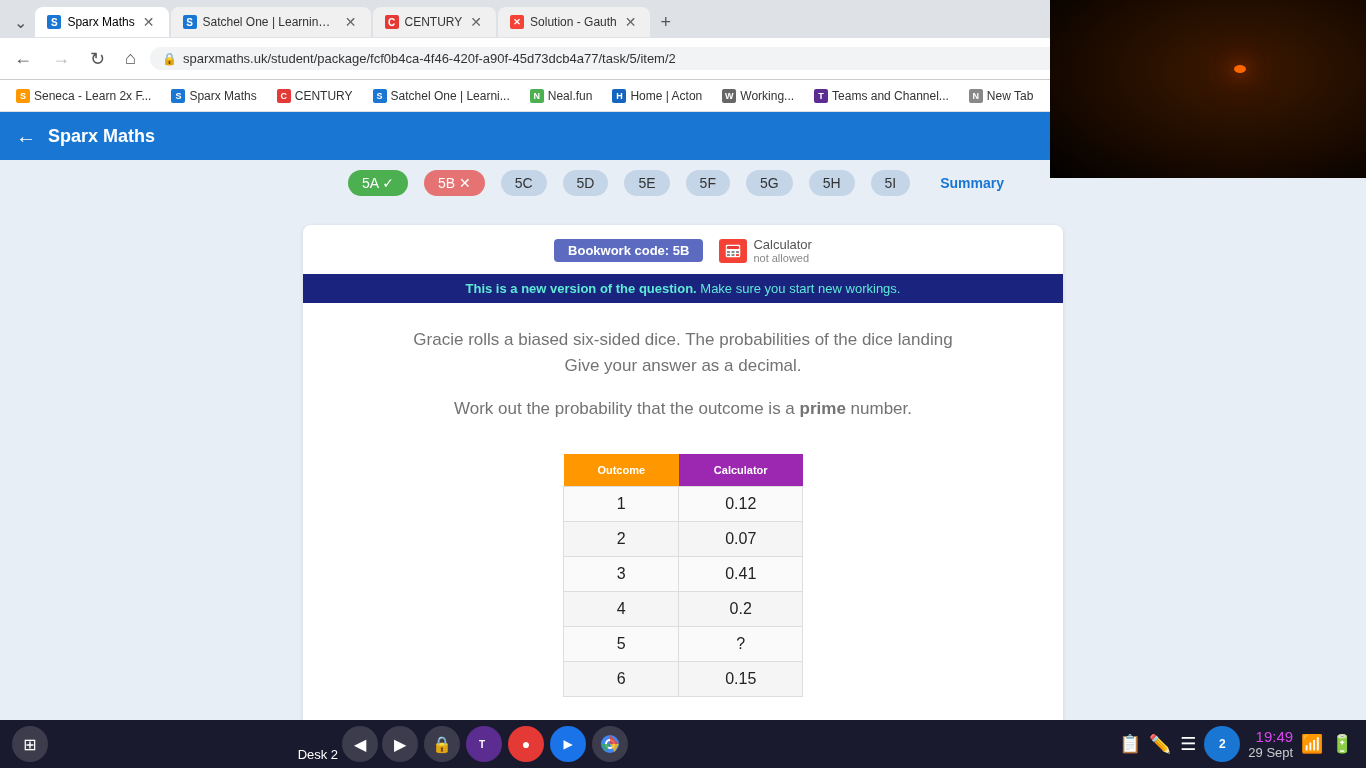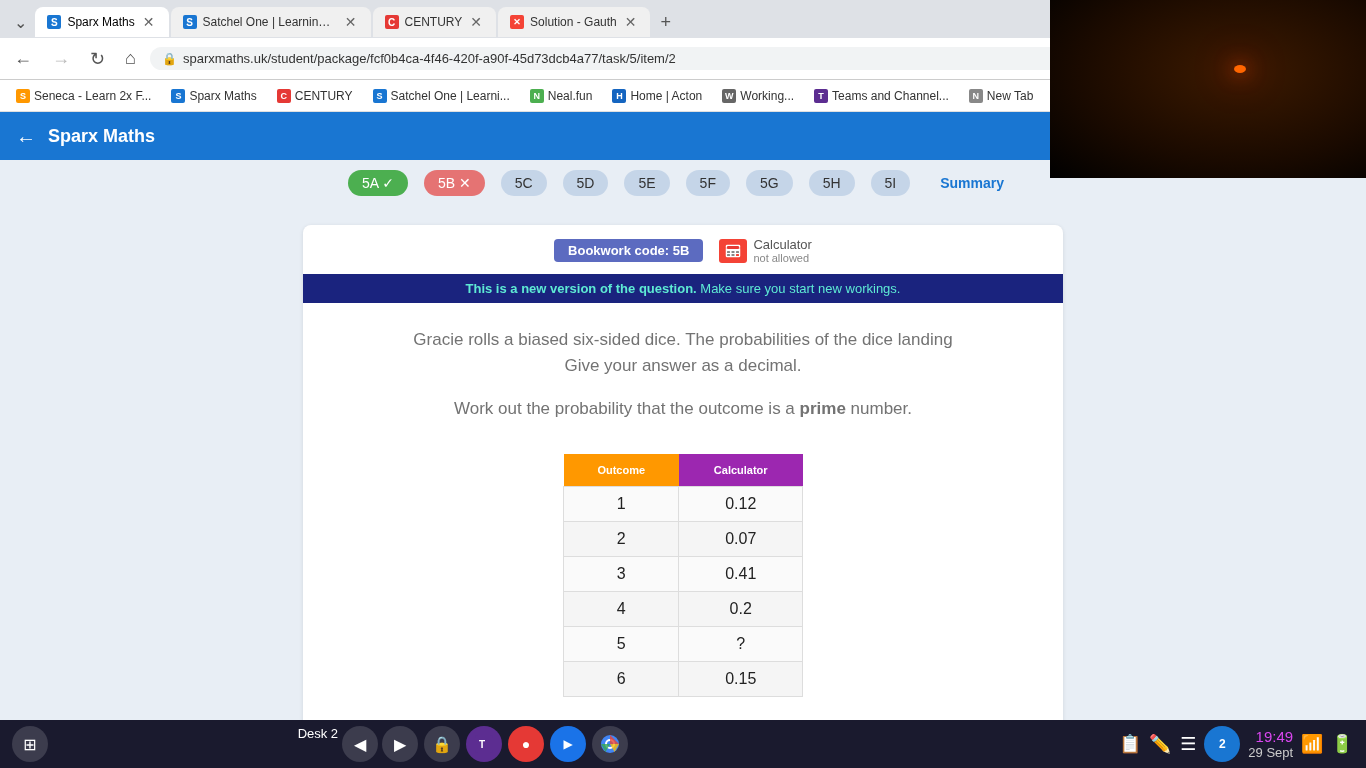--- a/index.html
+++ b/index.html
@@ -306,21 +306,21 @@
       align-items: center;
       justify-content: center;
       color: white;
       cursor: pointer;
       font-size: 16px;
     }
     .desk-info {
       color: white;
       font-size: 13px;
       display: flex;
-      align-items: flex-start;
+      align-items: flex-end;
       gap: 4px;
     }
     .taskbar-sys-btn {
       background: none;
       border: none;
       color: white;
       font-size: 18px;
       cursor: pointer;
     }
     .taskbar-time {

